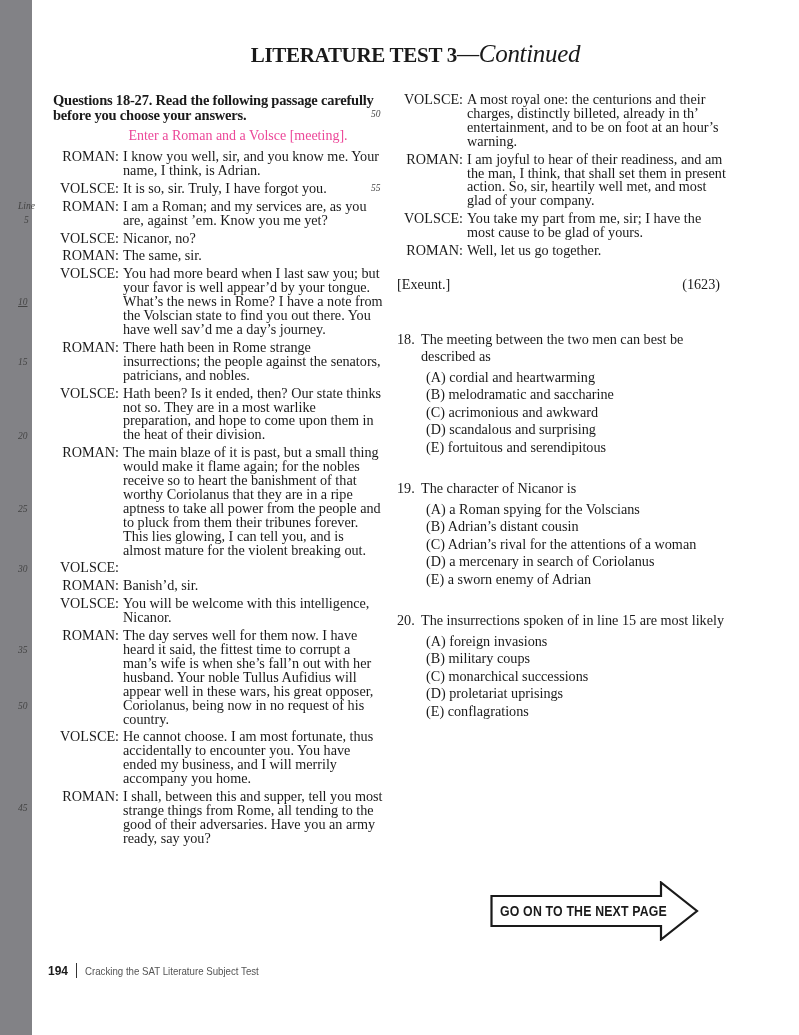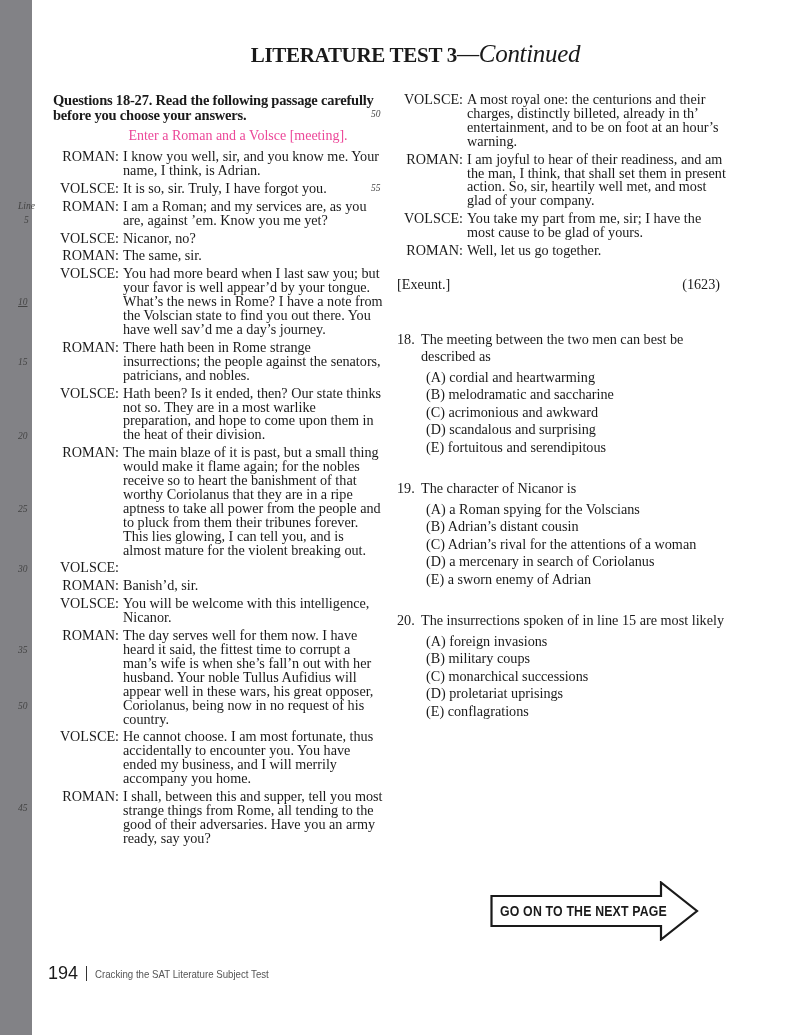--- a/index.html
+++ b/index.html
@@ -34,21 +34,21 @@
     .choices { margin: 4px 0 0 29px; padding: 0; list-style: none; }
     .choices li { line-height: 17.4px; }
     .next-page { position: absolute; left: 490px; top: 881px; width: 210px; height: 60px; }
     .next-page svg { position: absolute; left: 0; top: 0; }
     .next-page span {
       position: absolute; left: 10px; top: 22px; font-family: "Liberation Sans", "DejaVu Sans", sans-serif;
       font-weight: bold; font-size: 14px; letter-spacing: 0.2px; transform: scaleX(0.88); transform-origin: left center;
     }
     .footer { position: absolute; left: 48px; top: 963px; display: flex; align-items: center;
       font-family: "Liberation Sans", "DejaVu Sans", sans-serif; font-size: 11px; }
-    .footer .pg { font-weight: normal; font-size: 18px; text-align: center; }
+    .footer .pg { font-weight: bold; font-size: 12px; text-align: center; }
     .footer .sep { width: 1px; height: 15px; background: #333; margin: 0 8px; }
     .footer .book { color: #555; transform: scaleX(0.88); transform-origin: left center; }
   </style>
 </head>
 <body>
 
 <div class="side-bar"></div>
 
 <div class="page-title">
   <span>LITERATURE TEST 3</span><span class="cont">—Continued</span>

